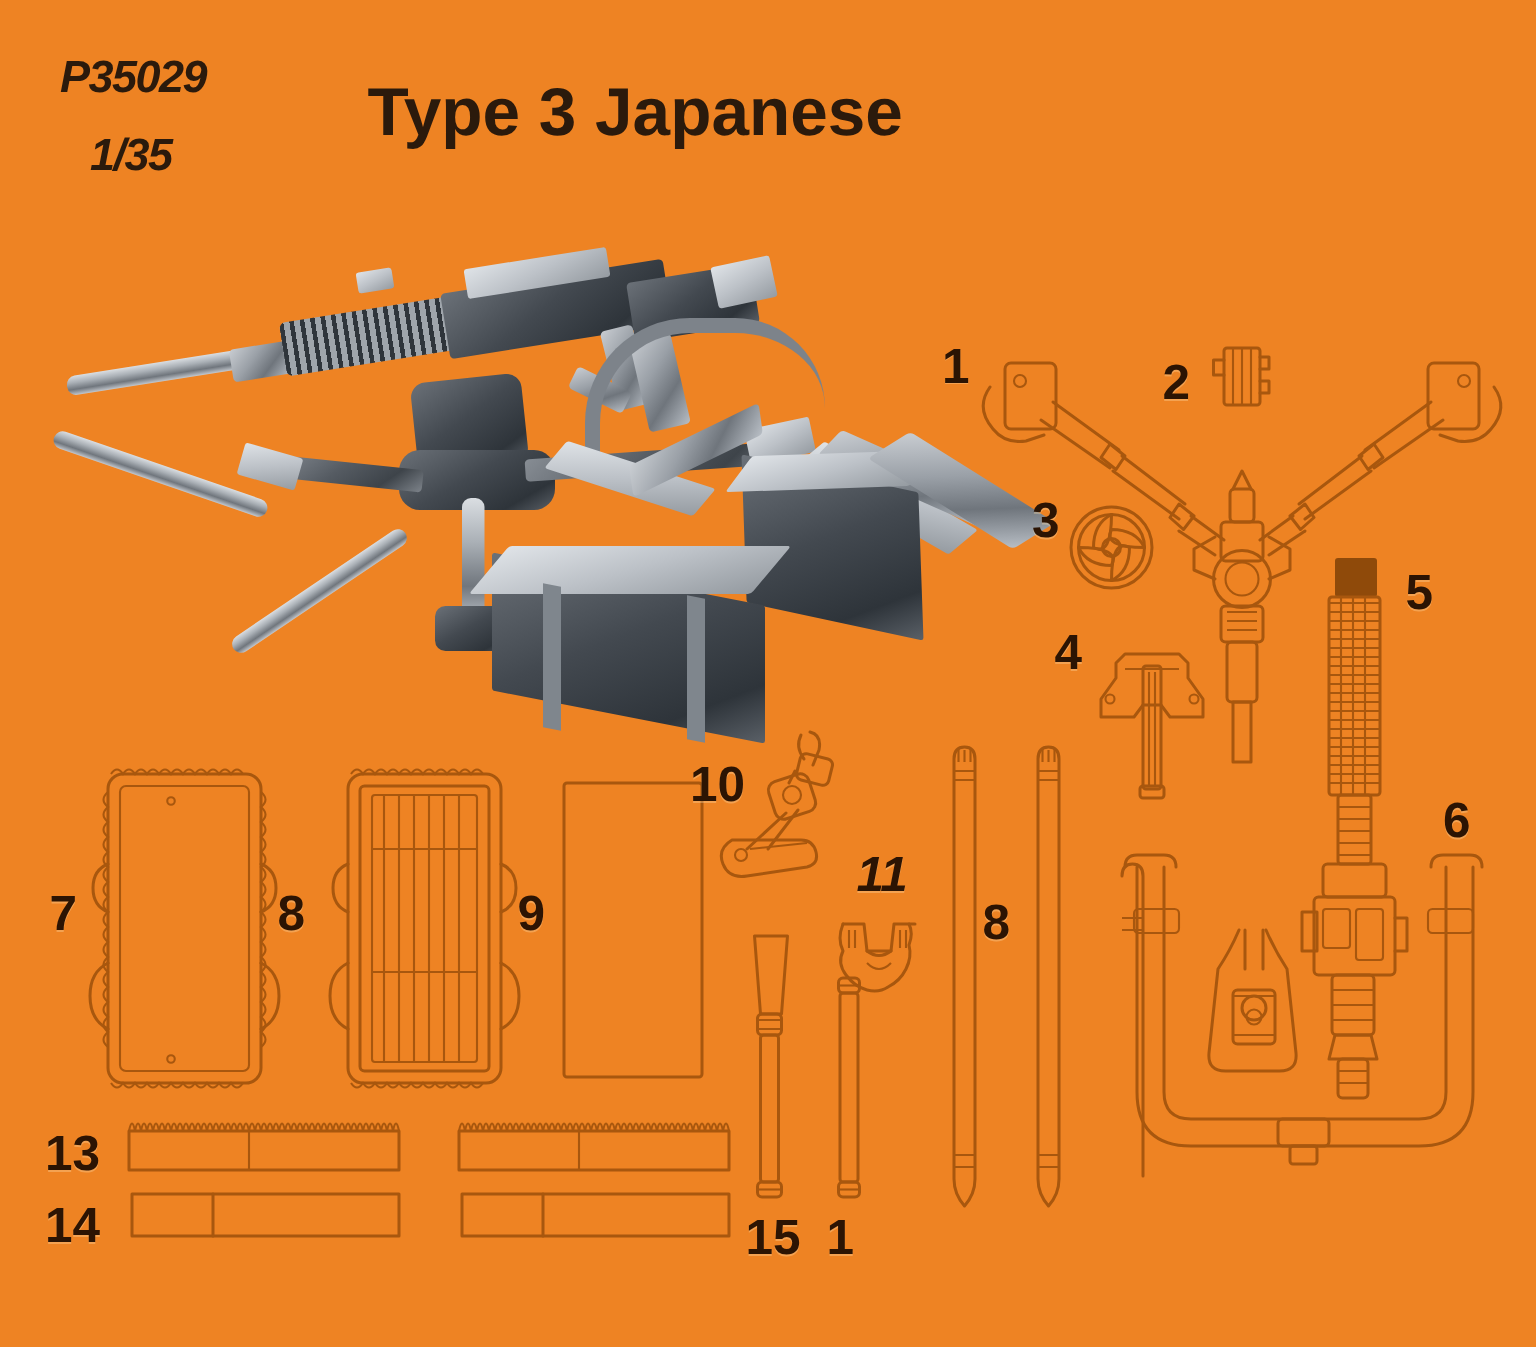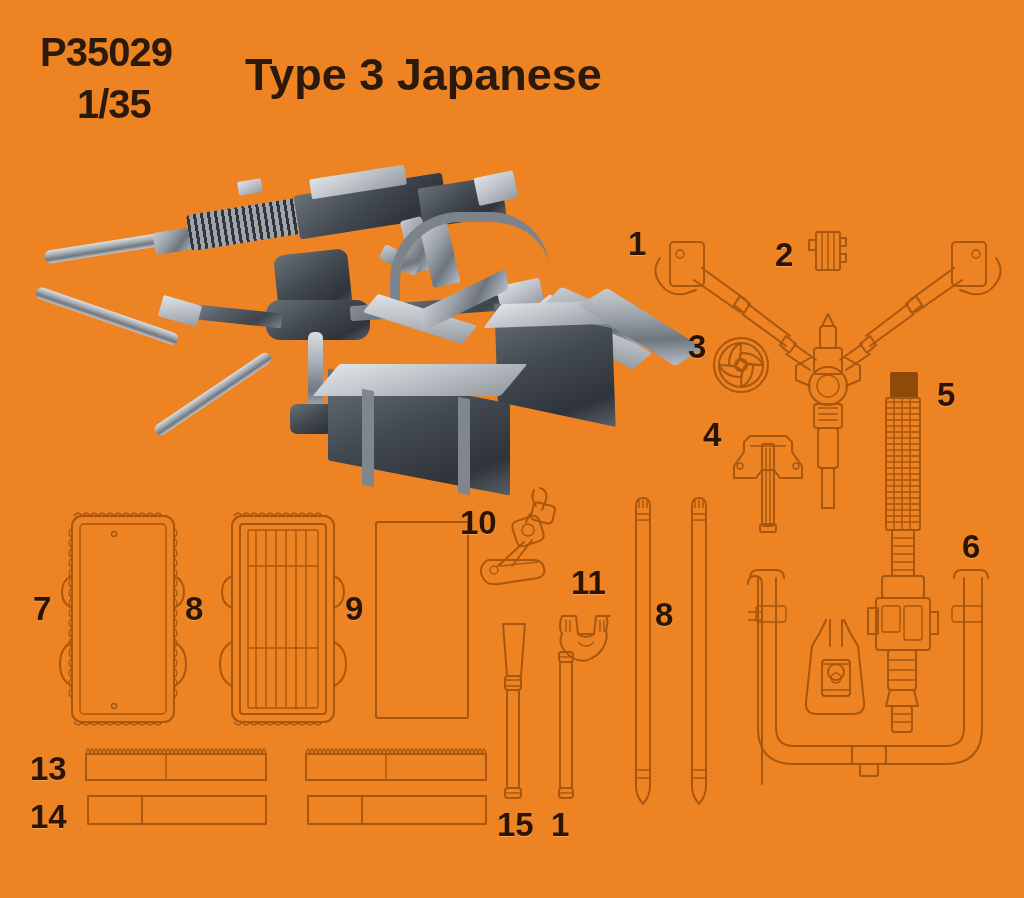--- a/index.html
+++ b/index.html
@@ -14,24 +14,24 @@
   #sheet{
     position:absolute;inset:0;
     width:1024px;height:898px;
     background:#ee8323;
   }
   .abs{position:absolute;}
 
   
   #header-block{ left:40px; top:26px; }
   .kit-code, .kit-scale{
-    font-weight:bold; font-size:40px; line-height:52px;
-    color:#2b1a0c; letter-spacing:-1px;
-  }
-  .kit-scale{ margin-left:37px; }
+    font-weight:bold; font-size:30px; line-height:52px;
+    color:#2b1a0c; letter-spacing:-1px;font-style:italic;
+  }
+  .kit-scale{ margin-left:20px; }
   #title-block{ left:245px; top:48px; }
   .title-line{
     font-weight:bold; font-size:45px; line-height:54px;
     color:#2b1a0c; white-space:nowrap;
   }
 
   
   #printed-heading{
     right:32px; top:192px;
     font-weight:bold; font-style:italic; font-size:28px;
@@ -427,21 +427,21 @@
       <div class="abs num" style="left: 628px; top: 227px;">1</div>
       <div class="abs num" style="left: 775px; top: 238px;">2</div>
       <div class="abs num" style="left: 688px; top: 330px;">3</div>
       <div class="abs num" style="left: 703px; top: 418px;">4</div>
       <div class="abs num" style="left: 937px; top: 378px;">5</div>
       <div class="abs num" style="left: 962px; top: 530px;">6</div>
       <div class="abs num" style="left: 33px; top: 592px;">7</div>
       <div class="abs num" style="left: 185px; top: 592px;">8</div>
       <div class="abs num" style="left: 345px; top: 592px;">9</div>
       <div class="abs num" style="left: 460px; top: 506px;">10</div>
-      <div class="abs num" style="left: 571px; top: 566px;">11</div>
+      <div class="abs num" style="left: 571px; top: 566px; font-style: italic;">11</div>
       <div class="abs num" style="left: 655px; top: 598px;">8</div>
       <div class="abs num" style="left: 30px; top: 752px;">13</div>
       <div class="abs num" style="left: 30px; top: 800px;">14</div>
       <div class="abs num" style="left: 497px; top: 808px;">15</div>
       <div class="abs num" style="left: 551px; top: 808px;">1</div>
     </div>
 
 
 </div>
 

